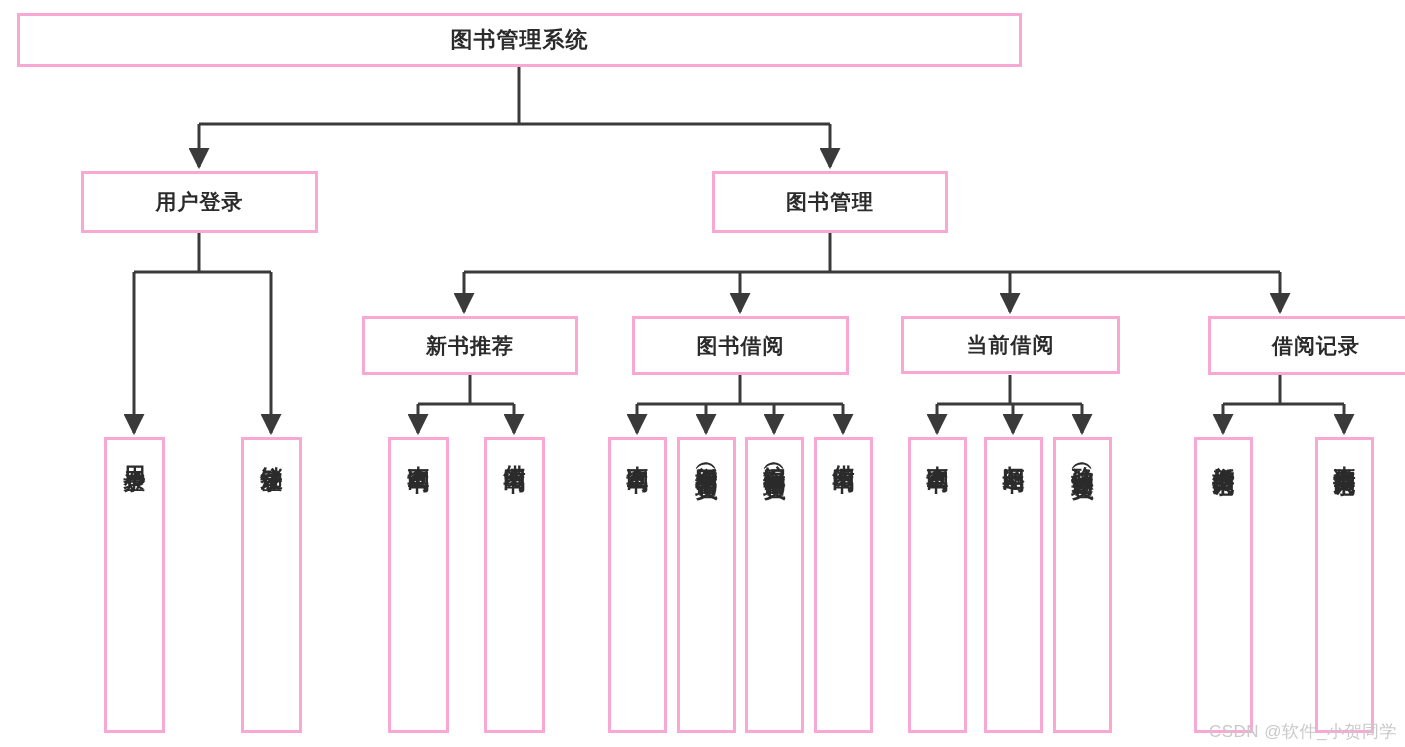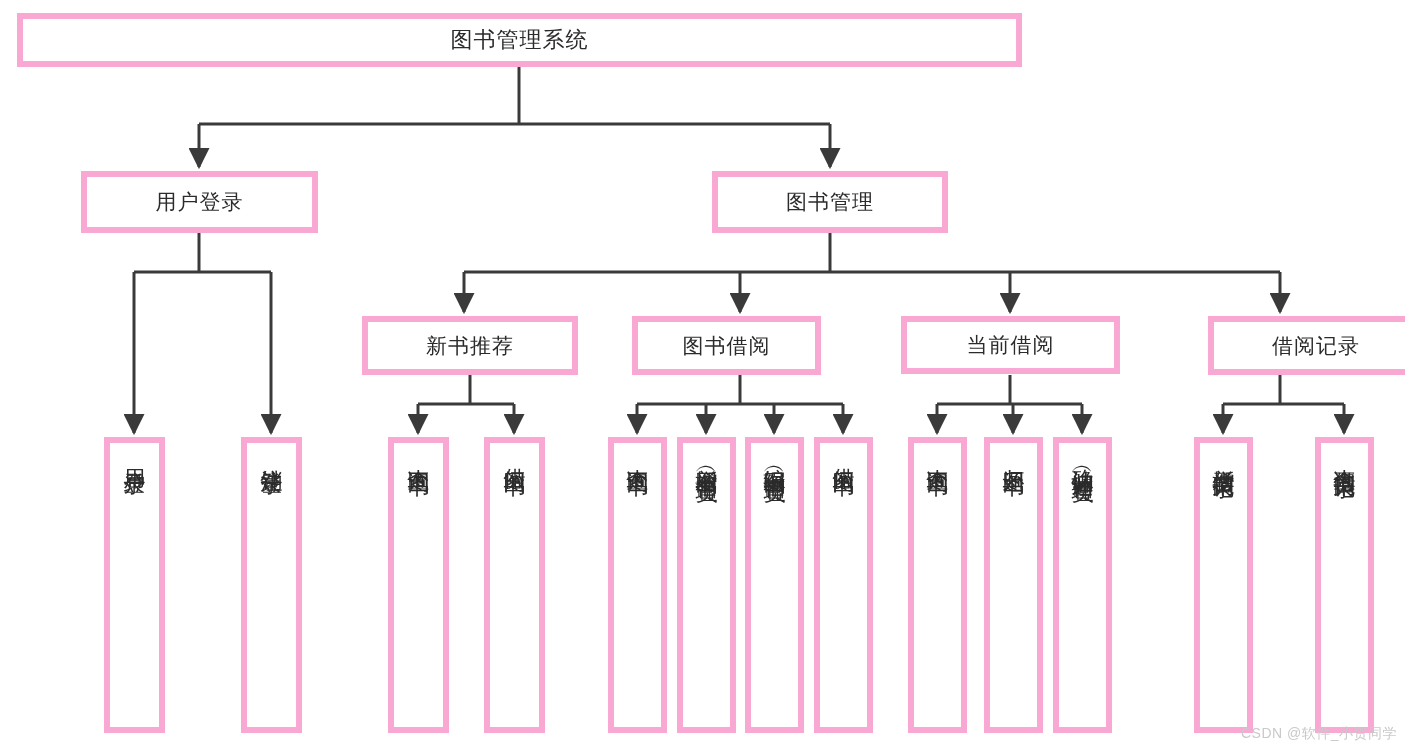--- a/index.html
+++ b/index.html
@@ -22,27 +22,28 @@
     position: absolute;
     left: 0;
     top: 0;
     width: 1405px;
     height: 747px;
     pointer-events: none;
   }
   .node {
     position: absolute;
     box-sizing: border-box;
-    border: 6px solid #f9a8d4;
+    border: 3px solid #f9a8d4;
     background: #ffffff;
     display: flex;
     align-items: center;
     justify-content: center;
     color: #2b2b2b;
     overflow: hidden;
+    font-weight: bold;
   }
   .node-h {
     font-size: 21px;
     letter-spacing: 1px;
     line-height: 1.2;
     white-space: nowrap;
   }
   .node-root {
     font-size: 22px;
     letter-spacing: 1px;
@@ -59,21 +60,21 @@
     line-height: 1.18;
     letter-spacing: 2px;
     color: #2b2b2b;
     white-space: nowrap;
     text-align: start;
   }
   .watermark {
     position: absolute;
     right: 8px;
     bottom: 4px;
-    font-size: 14px;
+    font-size: 17px;
     color: #c9c9c9;
     letter-spacing: 0.5px;
     white-space: nowrap;
     user-select: none;
   }
 </style>
 </head>
 <body>
 
 <div id="canvas">
@@ -135,21 +136,21 @@
   <div class="node node-h" style="left:81px; top:171px; width:237px; height:62px;">
     <span>用户登录</span>
   </div>
   <div class="node node-h" style="left:712px; top:171px; width:236px; height:62px;">
     <span>图书管理</span>
   </div>
 
   <div class="node node-h" style="left:362px; top:316px; width:216px; height:59px;justify-content:center;">
     <span>新书推荐</span>
   </div>
-  <div class="node node-h" style="left:632px; top:316px; width:189px; height:59px;">
+  <div class="node node-h" style="left:632px; top:316px; width:217px; height:59px;">
     <span>图书借阅</span>
   </div>
   <div class="node node-h" style="left:901px; top:316px; width:219px; height:58px;">
     <span>当前借阅</span>
   </div>
   <div class="node node-h" style="left:1172px; top:316px; width:216px; height:59px;margin-left:36px;">
     <span>借阅记录</span>
   </div>
 
   <div class="node node-v" style="left:104px; top:437px; width:61px; height:296px;">

